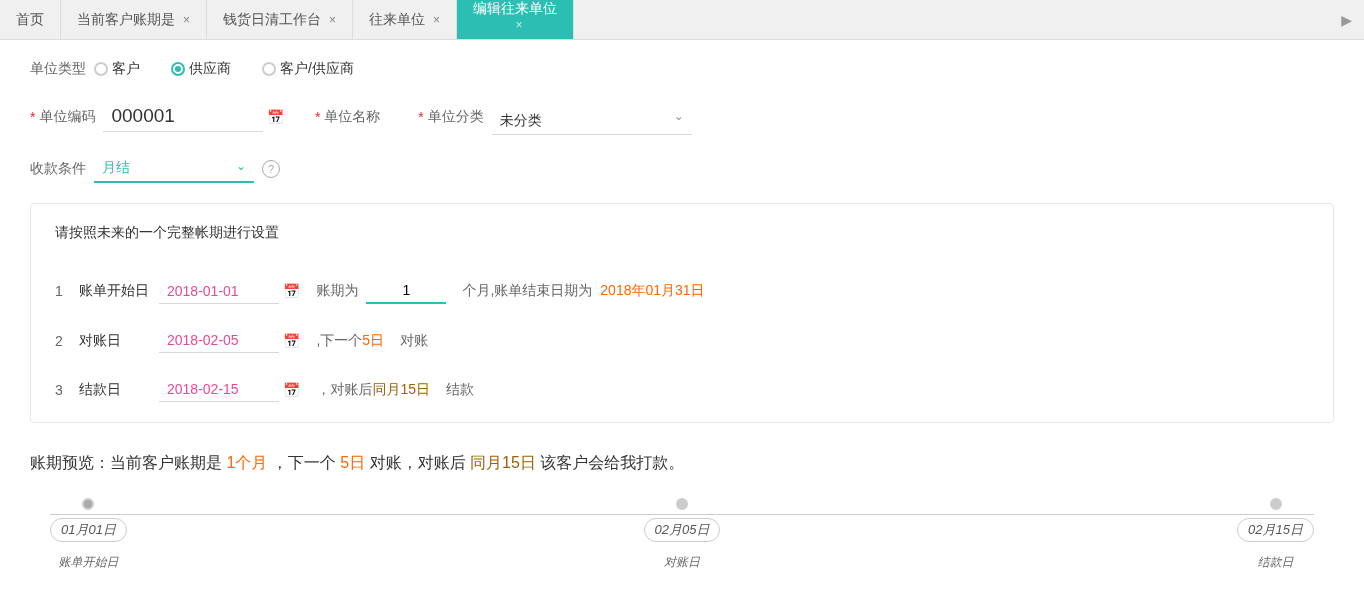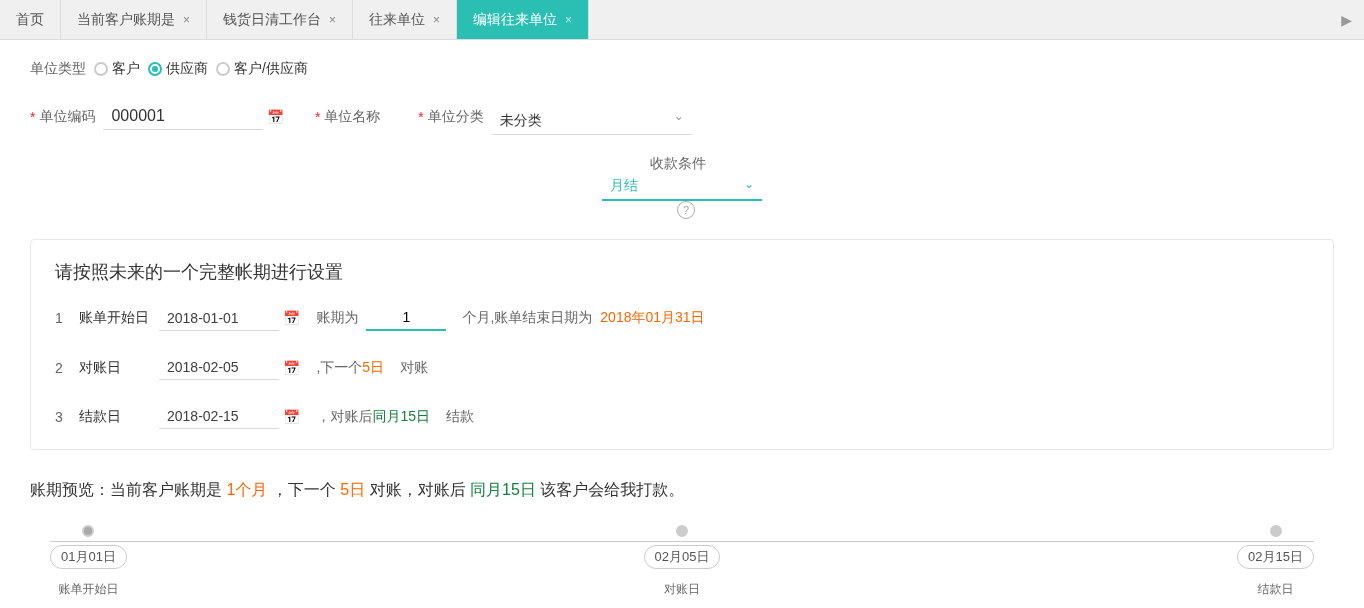--- a/index.html
+++ b/index.html
@@ -21,20 +21,21 @@
       color: #555;
       font-size: 14px;
       border-right: 1px solid #ddd;
       position: relative;
       background: #f0f0f0;
       white-space: nowrap;
     }
     .tab.active {
       background: #2bbfb3;
       color: #fff;
+      flex-direction: column;
     }
     .tab .close-icon {
       margin-left: 8px;
       font-size: 12px;
       opacity: 0.7;
     }
     .tab-arrow {
       margin-left: auto;
       display: flex;
       align-items: center;
@@ -65,21 +66,21 @@
     }
     .required-star {
       color: #f5222d;
       margin-right: 4px;
     }
 
     
     .radio-group {
       display: flex;
       align-items: center;
-      gap: 8px;
+      gap: 31px;
     }
     .radio-item {
       display: flex;
       align-items: center;
       gap: 4px;
       cursor: pointer;
     }
     .radio-circle {
       width: 14px;
       height: 14px;
@@ -104,21 +105,21 @@
     .field-group {
       display: flex;
       align-items: center;
       margin-right: 30px;
     }
     .text-input {
       border: none;
       border-bottom: 1px solid #d9d9d9;
       padding: 4px 8px;
       color: #333;
-      font-size: 16px;
+      font-size: 19px;
       outline: none;
       width: 160px;
     }
     .calendar-icon {
       color: #2bbfb3;
       margin-left: 4px;
       cursor: pointer;
     }
 
     
@@ -138,21 +139,20 @@
     .select-arrow {
       color: #999;
       font-size: 12px;
     }
 
     
     .payment-row {
       display: flex;
       align-items: center;
       margin-bottom: 20px;
-      flex-direction: column;
     }
     .payment-select {
       display: flex;
       align-items: flex-start;
       border-bottom: 2px solid #2bbfb3;
       padding: 4px 8px;
       width: 160px;
       cursor: pointer;
     }
     .payment-value {
@@ -176,22 +176,22 @@
 
     
     .settings-card {
       border: 1px solid #e8e8e8;
       border-radius: 4px;
       padding: 20px 24px;
       margin-bottom: 20px;
     }
     .settings-title {
       color: #333;
-      font-size: 18px;
-      margin-bottom: 21px;
+      font-size: 14px;
+      margin-bottom: 36px;
     }
     .setting-row {
       display: flex;
       align-items: center;
       margin-bottom: 24px;
     }
     .row-num {
       width: 24px;
       color: #666;
       font-size: 14px;
@@ -202,41 +202,41 @@
       font-size: 14px;
     }
     .date-input-wrap {
       display: flex;
       align-items: center;
     }
     .date-input {
       border: none;
       border-bottom: 1px solid #d9d9d9;
       padding: 4px 8px;
-      color: #404040;
+      color: #ec4899;
       font-size: 14px;
       width: 120px;
       outline: none;
     }
     .period-text {
       margin-left: 16px;
       color: #666;
       text-align: right;
     }
     .period-input {
       border: none;
       border-bottom: 2px solid #2bbfb3;
       width: 80px;
       padding: 4px 8px;
       font-size: 14px;
       outline: none;
       text-align: center;
     }
     .orange-text { color: #ff6600; }
-    .teal-text { color: #15803d; }
+    .teal-text { color: #a16207; }
 
     
     .preview-section {
       padding: 10px 0 20px 0;
     }
     .preview-text {
       color: #333;
       font-size: 16px;
       margin-bottom: 24px;
     }
@@ -254,20 +254,21 @@
       left: 20px;
       right: 20px;
       height: 1px;
       background: #ccc;
     }
     .timeline-points {
       display: flex;
       width: 100%;
       justify-content: space-between;
       position: relative;
+      font-style: italic;
     }
     .timeline-point {
       display: flex;
       flex-direction: column;
       align-items: center;
     }
     .point-dot {
       width: 12px;
       height: 12px;
       border-radius: 50%;

